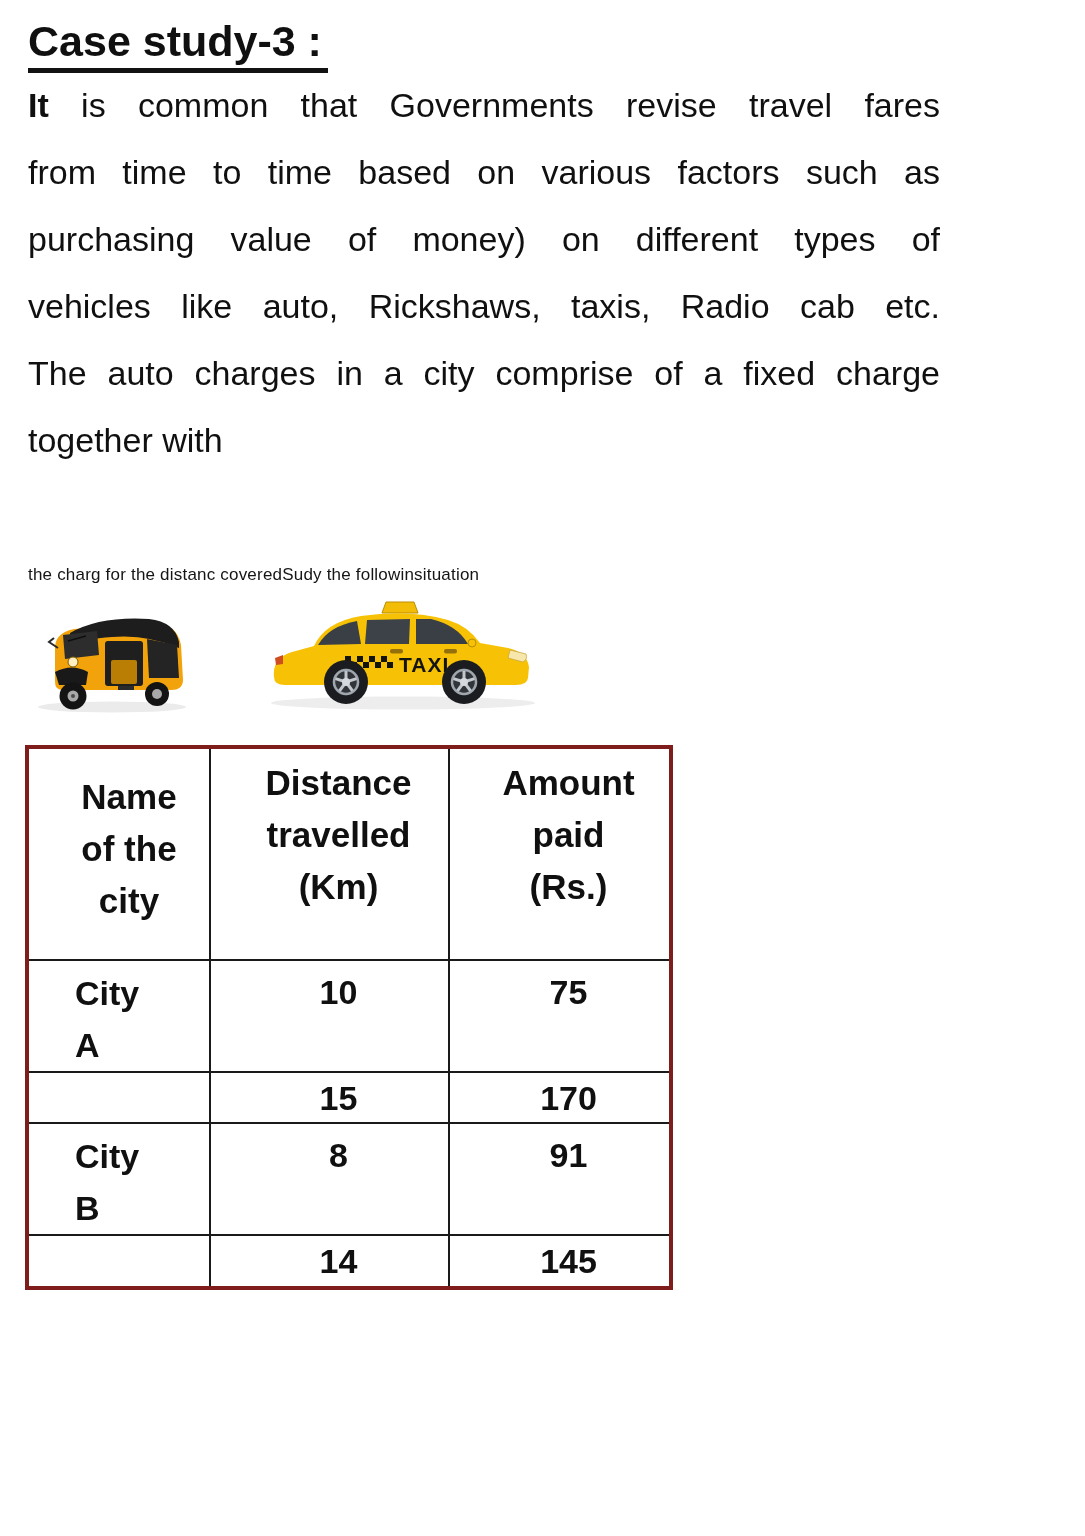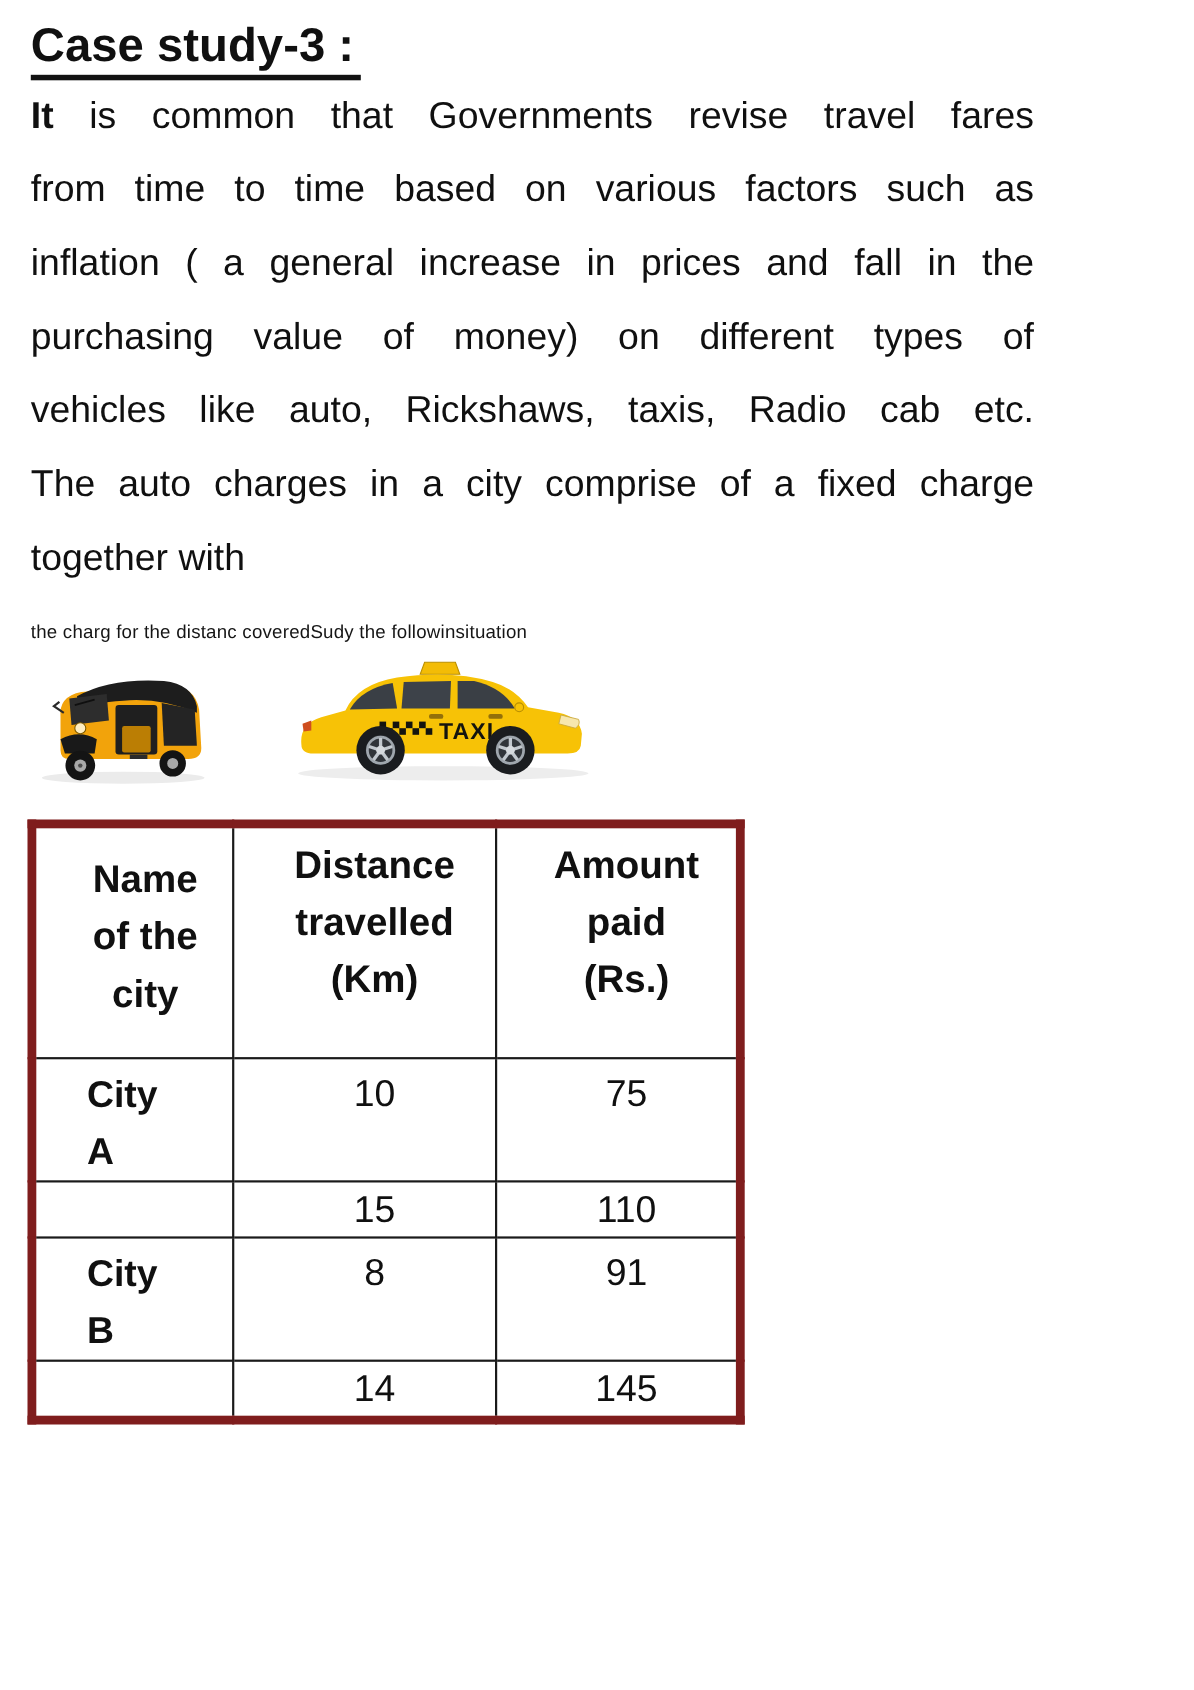--- a/index.html
+++ b/index.html
@@ -13,29 +13,29 @@
 
   .para { position:absolute; left:28px; top:72px; width:912px; font-size:34px; line-height:67px; }
   .pline { text-align:justify; text-justify:inter-word; }
   .pjust { text-align-last:justify; }
   .pline b { font-weight:bold; }
 
   .subline { position:absolute; left:28px; top:562px; font-size:17px; line-height:26px; color:#151515; letter-spacing:0.2px; }
 
   .vehicles { position:absolute; left:28px; top:592px; display:flex; align-items:flex-end; gap:63px; }
 
-  table.fare-table { position:absolute; left:25px; top:745px; border-collapse:collapse; border:8px solid #7f1d1d; table-layout:fixed; }
+  table.fare-table { position:absolute; left:25px; top:745px; border-collapse:collapse; border:4px solid #7f1d1d; table-layout:fixed; }
   .fare-table th, .fare-table td { border:2px solid #1a1a1a; overflow:hidden; }
   .fare-table th {
     font-size:35px; font-weight:bold; line-height:52px;
     vertical-align:top; text-align:center; padding:8px 0 0 18px; white-space:pre-line;
   }
   .fare-table th.col-name { vertical-align:middle; padding:0 0 10px 20px; }
   .fare-table td {
-    font-size:34px; line-height:50px; font-weight:normal;
+    font-size:34px; line-height:50px; font-weight:bold;
     vertical-align:top; text-align:center; padding:6px 0 0 18px;
   }
   .fare-table td.col-name {
     text-align:left; padding:6px 0 0 46px; font-weight:bold;
     white-space:pre-line; line-height:52px;
   }
   .r-head { height:213px; }
   .r-tall { height:109px; }
   .r-short { height:51px;margin-left:16px; }
   .r-short2 { height:53px; }
@@ -44,21 +44,20 @@
 </head>
 <body>
 
 <div class="page">
 
   <h1 class="title"><span class="u">Case study-3 :</span></h1>
 
   <div class="para">
     <div class="pline pjust"><b>It</b><span> is common that Governments revise travel fares</span></div>
     <div class="pline pjust">from time to time based on various factors such as</div>
-    <div class="pline pjust">inflation ( a general increase in prices and fall in the</div>
     <div class="pline pjust">purchasing value of money) on different types of</div>
     <div class="pline pjust">vehicles like auto, Rickshaws, taxis, Radio cab etc.</div>
     <div class="pline pjust">The auto charges in a city comprise of a fixed charge</div>
     <div class="pline">together with</div>
   </div>
 
   <div class="subline">the charg for the distanc coveredSudy the followinsituation</div>
 
   <div class="vehicles">
 
@@ -160,21 +159,21 @@
     <tbody>
       <tr class="r-tall">
         <td class="col-name">City
 A</td>
         <td>10</td>
         <td>75</td>
       </tr>
       <tr class="r-short">
         <td class="col-name"></td>
         <td>15</td>
-        <td>110</td>
+        <td>170</td>
       </tr>
       <tr class="r-tall">
         <td class="col-name">City
 B</td>
         <td>8</td>
         <td>91</td>
       </tr>
       <tr class="r-short2">
         <td class="col-name"></td>
         <td>14</td>

